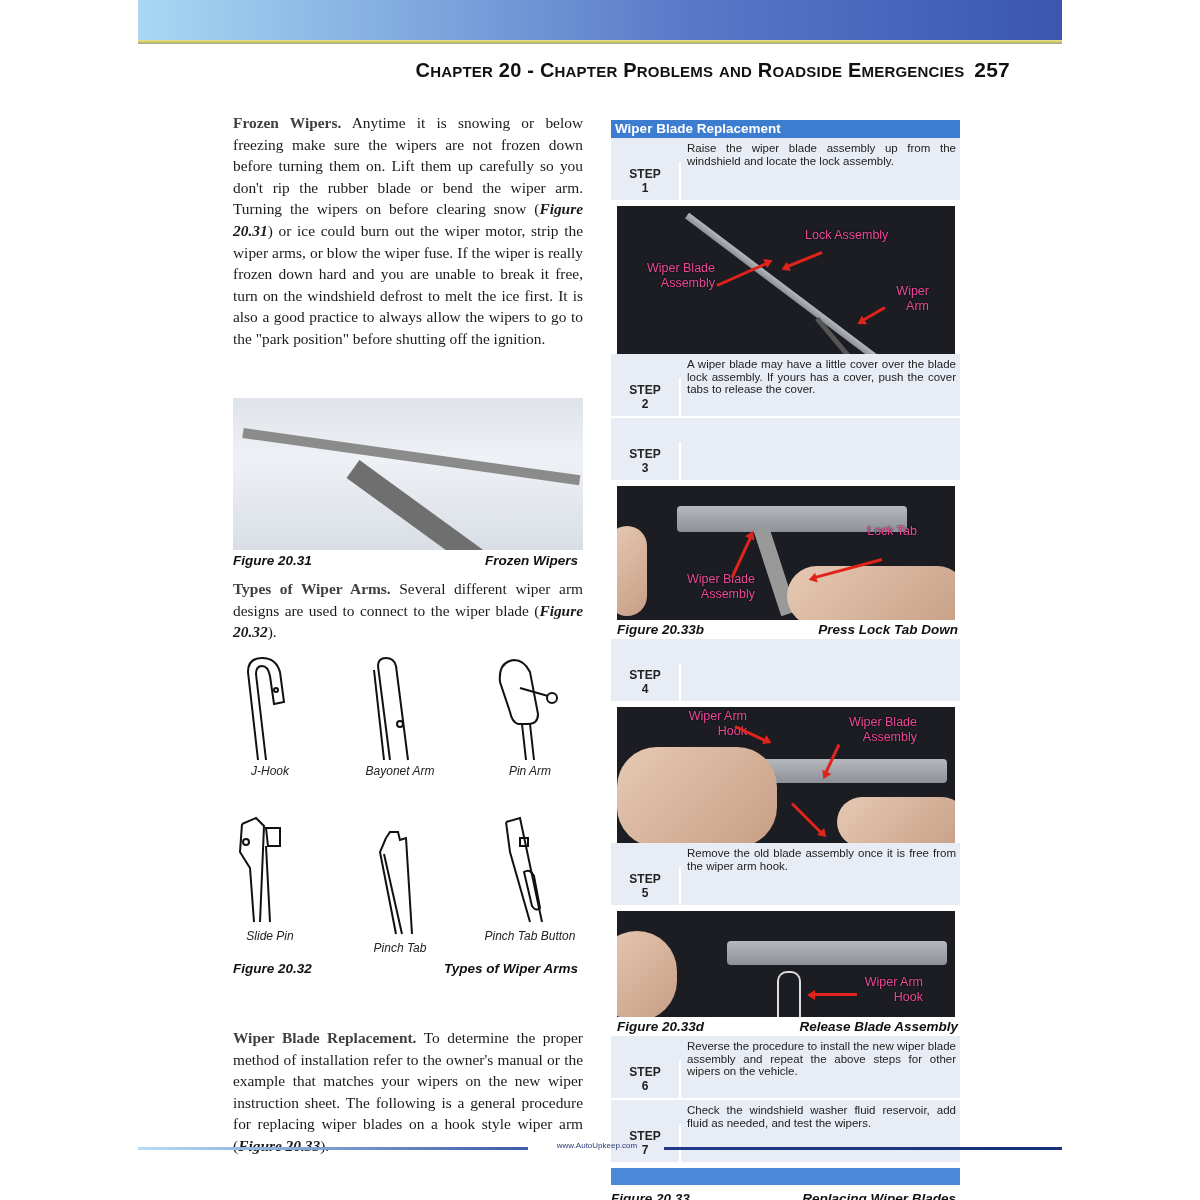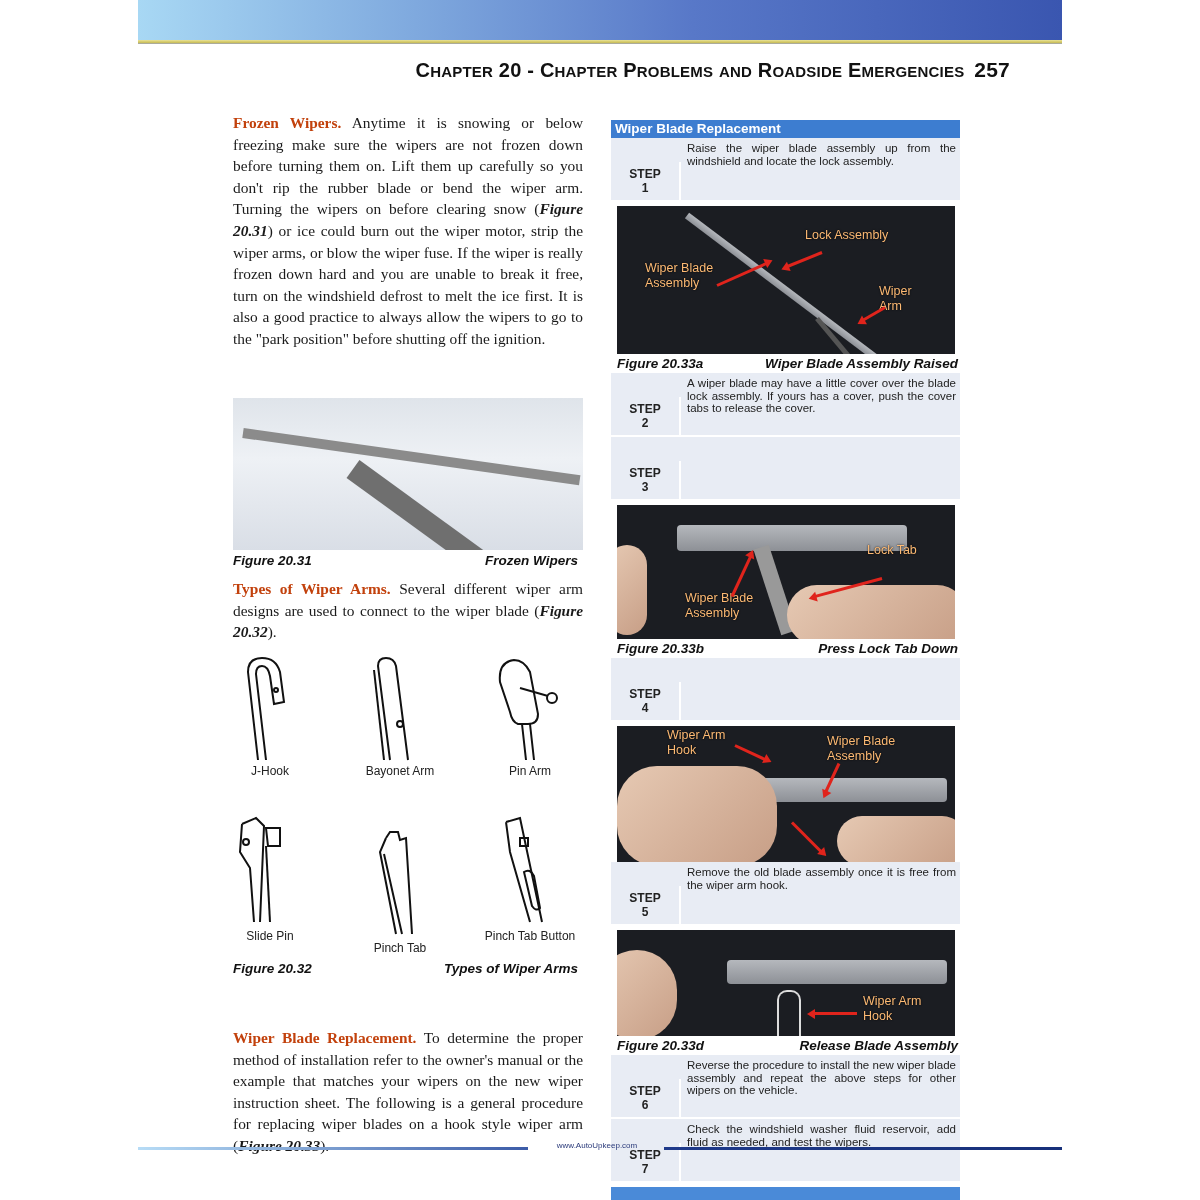--- a/index.html
+++ b/index.html
@@ -9,45 +9,45 @@
     background:linear-gradient(90deg,#a8d8f4 0%,#7fa9de 30%,#5878c8 60%,#3a56b0 100%); }
   .top-rule { position:absolute; left:138px; top:40px; width:924px; height:4px;
     background:linear-gradient(180deg,#e8e29a 0%,#cfc35a 60%,#9aa0b8 100%); }
 
   .chapter-header { position:absolute; right:190px; top:58px; font-family:"Liberation Sans", sans-serif; font-weight:bold; color:#111; font-size:20px; letter-spacing:0.2px; }
   .chapter-header .sc { font-size:15px; }
   .chapter-header .pg { margin-left:10px; font-size:21px; }
 
   .left-col { position:absolute; left:233px; top:112px; width:350px; }
   .para { font-size:15.4px; line-height:21.6px; text-align:justify; margin:0; }
-  .para .lead { color:#c2410c; font-weight:bold; }
+  .para .lead { color:#404040; font-weight:bold; }
   .para .fig-ref { font-weight:bold; font-style:italic; }
 
   .caption { display:flex; justify-content:space-between; font-family:"Liberation Sans", sans-serif; font-style:italic; font-weight:bold; font-size:13.5px; color:#111; }
 
   .photo-frozen { position:absolute; left:233px; top:398px; width:350px; height:152px;
     background:linear-gradient(180deg,#dfe4ea 0%,#eef1f5 40%,#d9dee6 100%); overflow:hidden; }
   .photo-frozen .arm { position:absolute; left:120px; top:60px; width:240px; height:22px; background:#6f6f6f; transform:rotate(36deg); transform-origin:left center; }
   .photo-frozen .blade { position:absolute; left:10px; top:30px; width:340px; height:10px; background:#8b8b8b; transform:rotate(8deg); transform-origin:left center; }
   .cap-frozen { position:absolute; left:233px; top:553px; width:345px; }
 
   .arms-grid { position:absolute; left:233px; top:652px; width:350px; }
-  .arm-cell { position:absolute; width:110px; text-align:center; }
+  .arm-cell { position:absolute; width:110px; text-align:center;font-style:italic; }
   .arm-cell svg { display:block; margin:0 auto; }
   .arm-label { font-family:"Liberation Sans", sans-serif; font-size:12px; color:#222; margin-top:2px; }
   .cap-arms { position:absolute; left:233px; top:961px; width:345px; }
 
   .right-col { position:absolute; left:611px; top:120px; width:349px; }
   .panel-title { background:#3d7dd0; color:#fff; font-family:"Liberation Sans", sans-serif; font-weight:bold; font-size:13.5px; height:18px; line-height:18px; padding-left:4px; }
   .step-row { display:flex; background:#e8ecf4; border-bottom:2px solid #fff; font-family:"Liberation Sans", sans-serif; }
   .step-num { width:68px; text-align:center; font-weight:bold; font-size:12px; line-height:14px; padding:5px 0; border-right:2px solid #fff; color:#222;margin-top:24px; }
   .step-text { flex:1; font-size:11.5px; line-height:12.5px; padding:4px 4px 4px 6px; text-align:justify; color:#222; }
 
   .photo { position:relative; background:#1b1d22; overflow:hidden; margin-top:4px; margin-left:6px; width:338px; }
-  .photo .lbl { position:absolute; color:#fdba74; font-family:"Liberation Sans", sans-serif; font-size:12.5px; text-align:left; line-height:15px; text-shadow:0 0 2px #000; }
+  .photo .lbl { position:absolute; color:#ec4899; font-family:"Liberation Sans", sans-serif; font-size:12.5px; text-align:right; line-height:15px; text-shadow:0 0 2px #000; }
   .arrow { position:absolute; height:3px; background:#e0241c; transform-origin:left center; }
   .arrow::after { content:""; position:absolute; right:-6px; top:-4px; border-left:8px solid #e0241c; border-top:5.5px solid transparent; border-bottom:5.5px solid transparent; }
   .metal { position:absolute; background:linear-gradient(180deg,#b5b8bd,#8d9096); }
   .hand { position:absolute; background:linear-gradient(135deg,#e6c9b3,#c79e86); border-radius:40px; }
 
   .sub-cap { background:#fff; padding:2px 2px 2px 6px; }
   .end-bar { background:#4a8ad8; height:17px; margin-top:4px; }
 
   .footer-left { position:absolute; left:138px; top:1147px; width:390px; height:3px; background:linear-gradient(90deg,#b7dcf6,#3c5ca8); }
   .footer-right { position:absolute; left:664px; top:1147px; width:398px; height:3px; background:linear-gradient(90deg,#1f3a8a,#17307a); }
@@ -153,24 +153,20 @@
   <div class="photo" style="height:148px">
     <div class="metal" style="left:70px;top:6px;width:240px;height:7px;transform:rotate(37deg);transform-origin:left center;"></div>
     <div class="metal" style="left:200px;top:110px;width:60px;height:5px;background:#555;transform:rotate(50deg);transform-origin:left center;"></div>
     <div class="lbl" style="left:188px;top:22px;">Lock Assembly</div>
     <div class="lbl" style="left:28px;top:55px;width:70px;">Wiper Blade Assembly</div>
     <div class="lbl" style="left:262px;top:78px;width:50px;">Wiper Arm</div>
     <div class="arrow" style="left:205px;top:45px;width:38px;transform:rotate(158deg);"></div>
     <div class="arrow" style="left:100px;top:78px;width:55px;transform:rotate(-24deg);"></div>
     <div class="arrow" style="left:268px;top:100px;width:26px;transform:rotate(150deg);"></div>
   </div>
-  <div class="caption sub-cap">
-      <span>Figure 20.33a</span>
-      <span>Wiper Blade Assembly Raised</span>
-    </div>
 
   <div class="step-row">
     <div class="step-num">
         <div>STEP</div>
         <div>2</div>
       </div>
     <div class="step-text">A wiper blade may have a little cover over the blade lock assembly. If yours has a cover, push the cover tabs to release the cover.</div>
   </div>
   <div class="step-row">
     <div class="step-num">

